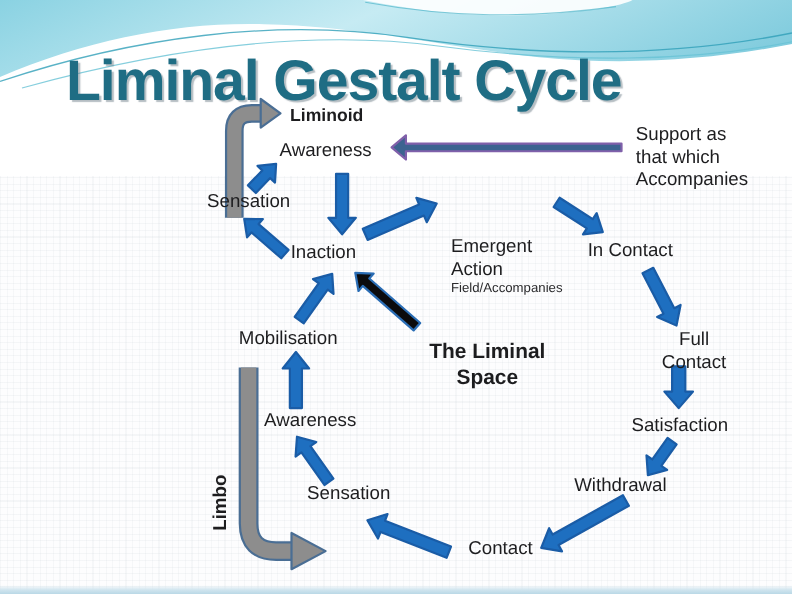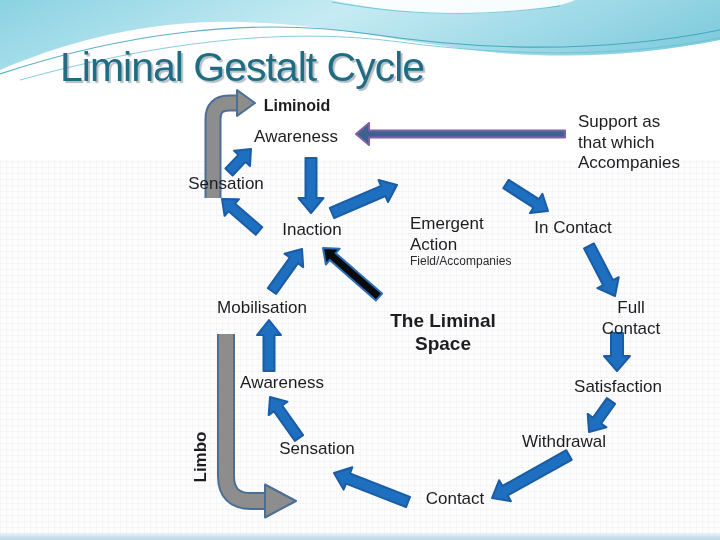--- a/index.html
+++ b/index.html
@@ -11,21 +11,21 @@
       repeating-linear-gradient(0deg, rgba(190,200,206,.14) 0 1px, transparent 1px 6px),
       repeating-linear-gradient(90deg, rgba(190,200,206,.12) 0 1px, transparent 1px 6px);
   }
   .waves{position:absolute;top:0;left:0;z-index:0;}
   .bottom-strip{
     position:absolute;left:0;bottom:0;width:720px;height:8px;z-index:1;
     background:linear-gradient(180deg, rgba(214,234,242,0) 0%, #cfe4ee 55%, #b9d8e6 100%);
   }
   .page-title{
     position:absolute;left:60px;top:44px;z-index:4;margin:0;
-    font-size:41px;font-weight:normal;letter-spacing:-1px;
+    font-size:52px;font-weight:bold;letter-spacing:-1px;
     color:#1f6d84;text-shadow:2px 2px 1px rgba(110,125,135,.5);
   }
   #arrow-layer{position:absolute;top:0;left:0;z-index:3;}
   #nodes{position:absolute;inset:0;z-index:5;pointer-events:none;}
   .node{
     position:absolute;color:#1d1d1f;white-space:pre-line;
     font-size:17px;line-height:1.22;
   }
   .node.center{transform:translate(-50%,-50%);text-align:center;}
   .node.bold{font-weight:bold;}
@@ -83,21 +83,21 @@
         <path d="M226,334 L226,476 Q226,501 251,501 L267,501" fill="none" stroke="#4a6e94" stroke-width="18"></path>
         <path d="M226,334 L226,476 Q226,501 251,501 L267,501" fill="none" stroke="#8d8d8d" stroke-width="14"></path>
         <polygon points="265.0,517.5 296.0,501.0 265.0,484.5" fill="#8d8d8d" stroke="#4a6e94" stroke-width="2" stroke-linejoin="round"></polygon>
       </g>
     </svg>
 
   <div id="nodes">
       <div class="node center bold" style="left: 297px; top: 106px; font-size: 16px;">Liminoid</div>
       <div class="node center" style="left: 296px; top: 137px;">Awareness</div>
       <div class="node center" style="left: 226px; top: 184px;">Sensation</div>
-      <div class="node center" style="left: 312px; top: 230px;">Inaction</div>
+      <div class="node center" style="left: 294px; top: 230px;">Inaction</div>
       <div class="node" style="left: 410px; top: 174px; margin-top: 40px;">Emergent
 Action<div class="sub">Field/Accompanies</div></div>
       <div class="node center" style="left: 573px; top: 228px;">In Contact</div>
       <div class="node" style="left: 578px; top: 112px;">Support as
 that which
 Accompanies</div>
       <div class="node center" style="left: 631px; top: 319px;">Full Contact</div>
       <div class="node center" style="left: 564px; top: 442px;">Withdrawal</div>
       <div class="node center" style="left: 618px; top: 387px;">Satisfaction</div>
       <div class="node center" style="left: 455px; top: 499px;">Contact</div>

